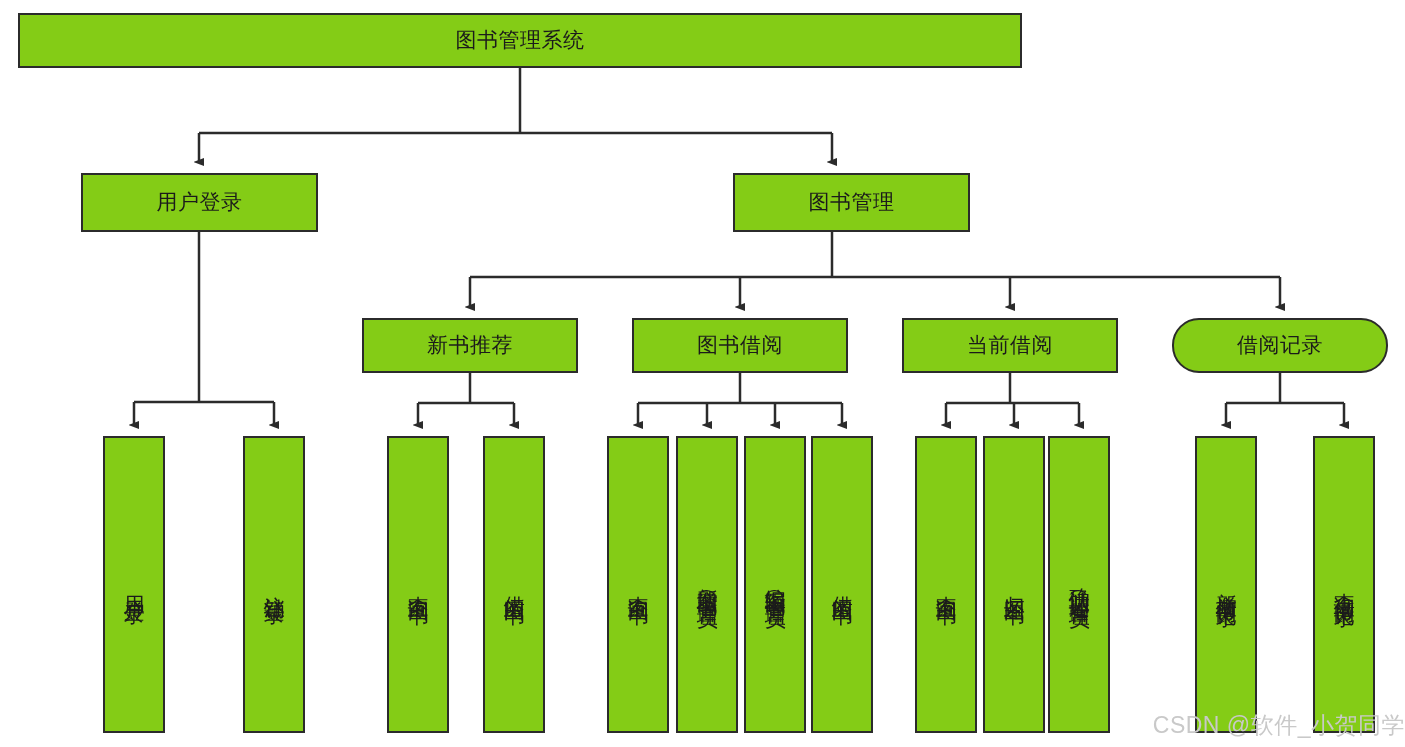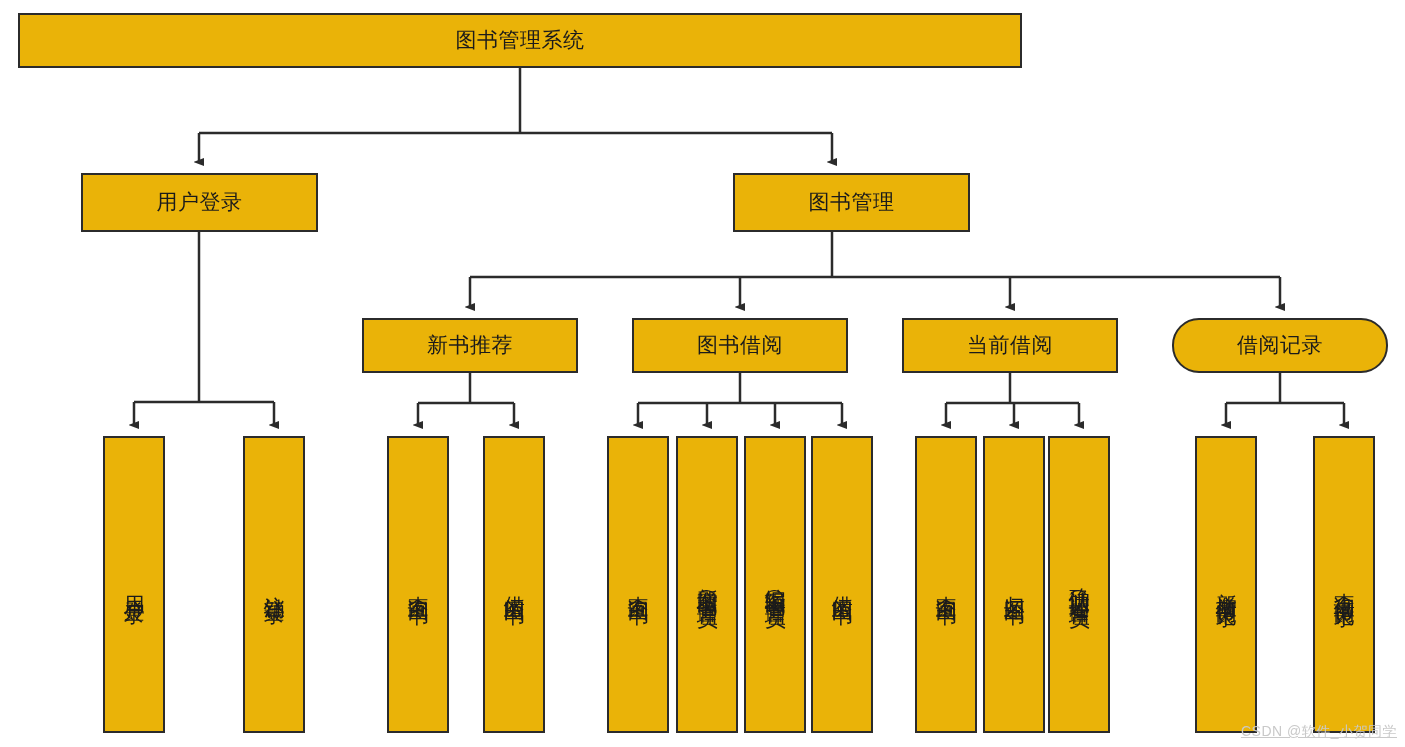--- a/index.html
+++ b/index.html
@@ -21,21 +21,21 @@
     position: absolute;
     left: 0;
     top: 0;
     width: 1405px;
     height: 747px;
     pointer-events: none;
   }
   .node {
     position: absolute;
     box-sizing: border-box;
-    background: #eab308;
+    background: #84cc16;
     border: 2.5px solid #2b2b2b;
     display: flex;
     align-items: center;
     justify-content: center;
     z-index: 2;
   }
   .node .label {
     color: #1b1b1b;
     font-size: 21px;
     line-height: 1.25;
@@ -47,28 +47,27 @@
   .node.vertical .label {
     writing-mode: vertical-rl;
     text-orientation: upright;
     -webkit-writing-mode: vertical-rl;
     letter-spacing: 3px;
     font-size: 21px;
     white-space: nowrap;
   }
   .watermark {
     position: absolute;
-    right: 8px;
+    right: 0;
     bottom: 6px;
     color: #c9c9c9;
-    font-size: 14px;
+    font-size: 23px;
     letter-spacing: 0.5px;
     z-index: 3;
     white-space: nowrap;
-    text-decoration: underline;
   }
 </style>
 </head>
 <body>
 
 <div id="canvas">
 
   <svg class="connectors" viewBox="0 0 1405 747" xmlns="http://www.w3.org/2000/svg">
     <defs>
       <marker id="arrow" markerWidth="10" markerHeight="10" refX="5" refY="5" orient="auto" markerUnits="userSpaceOnUse">

